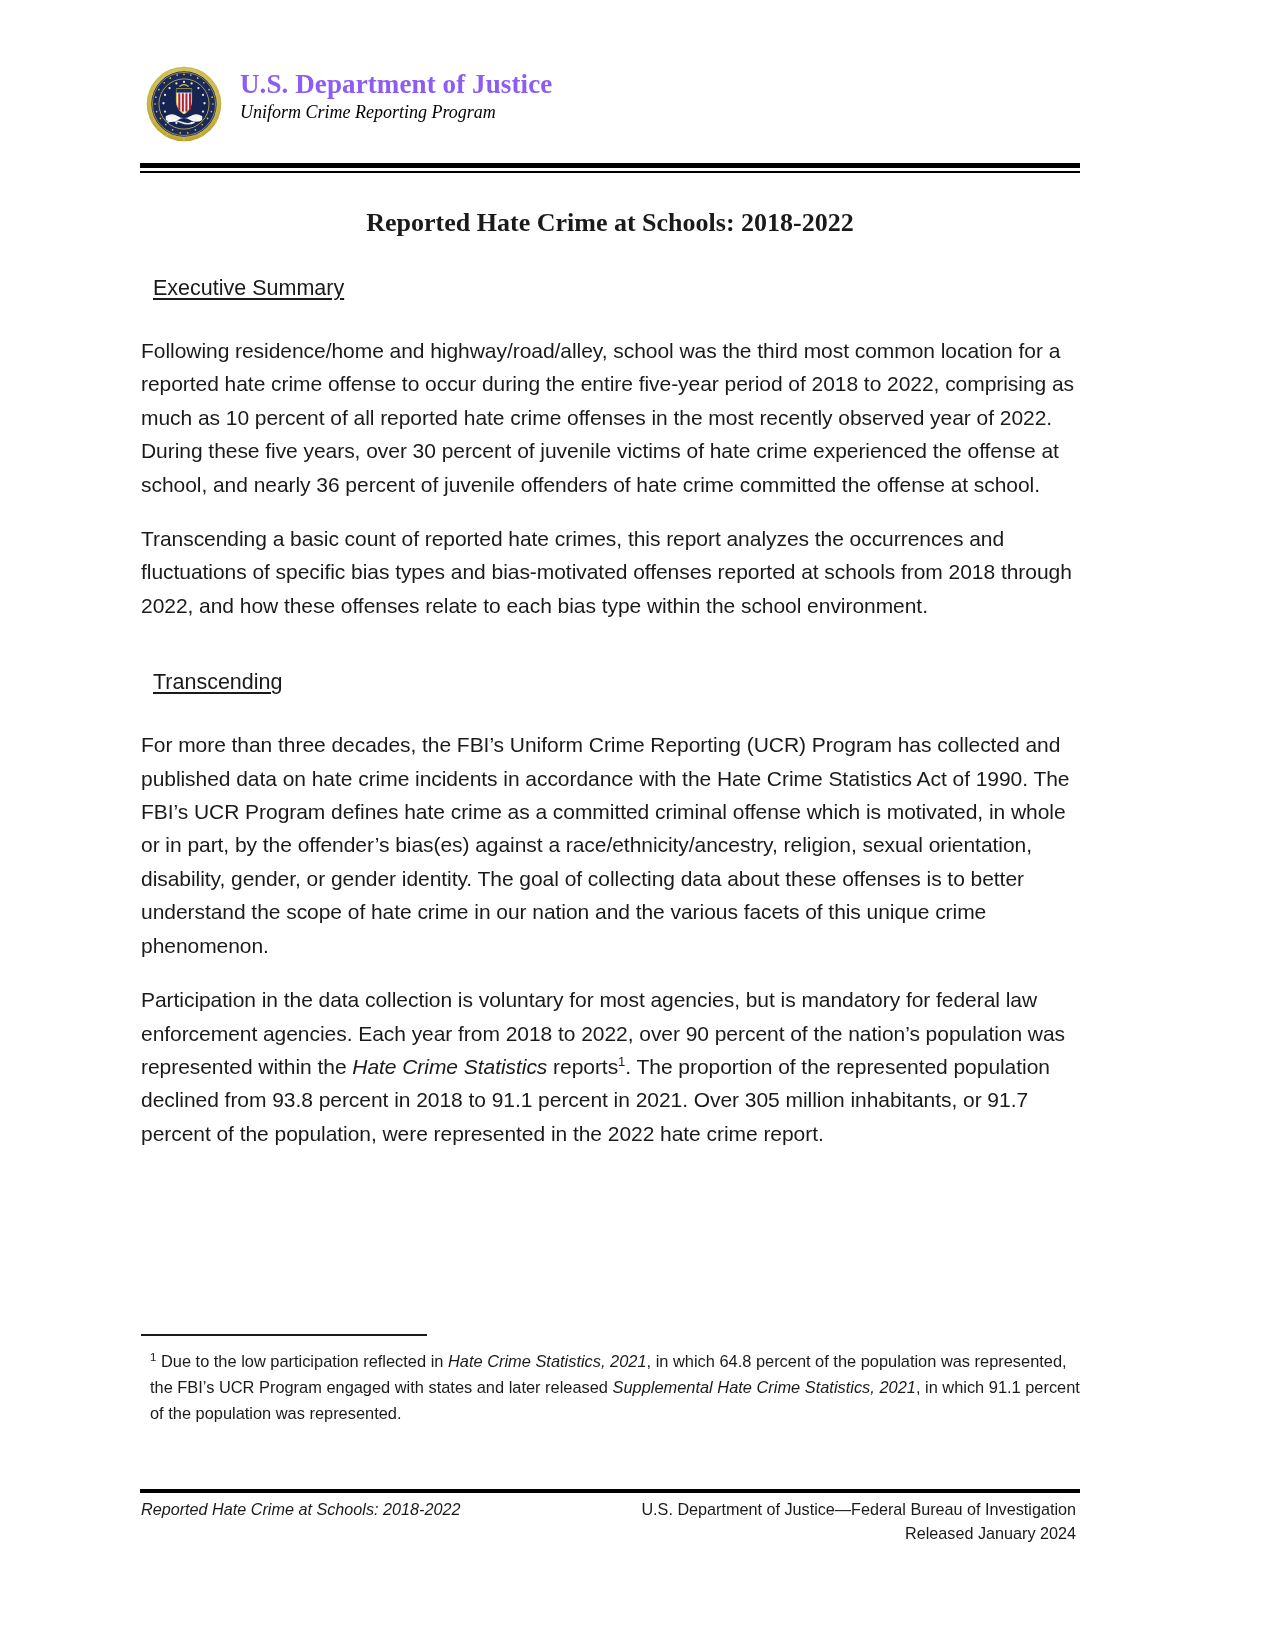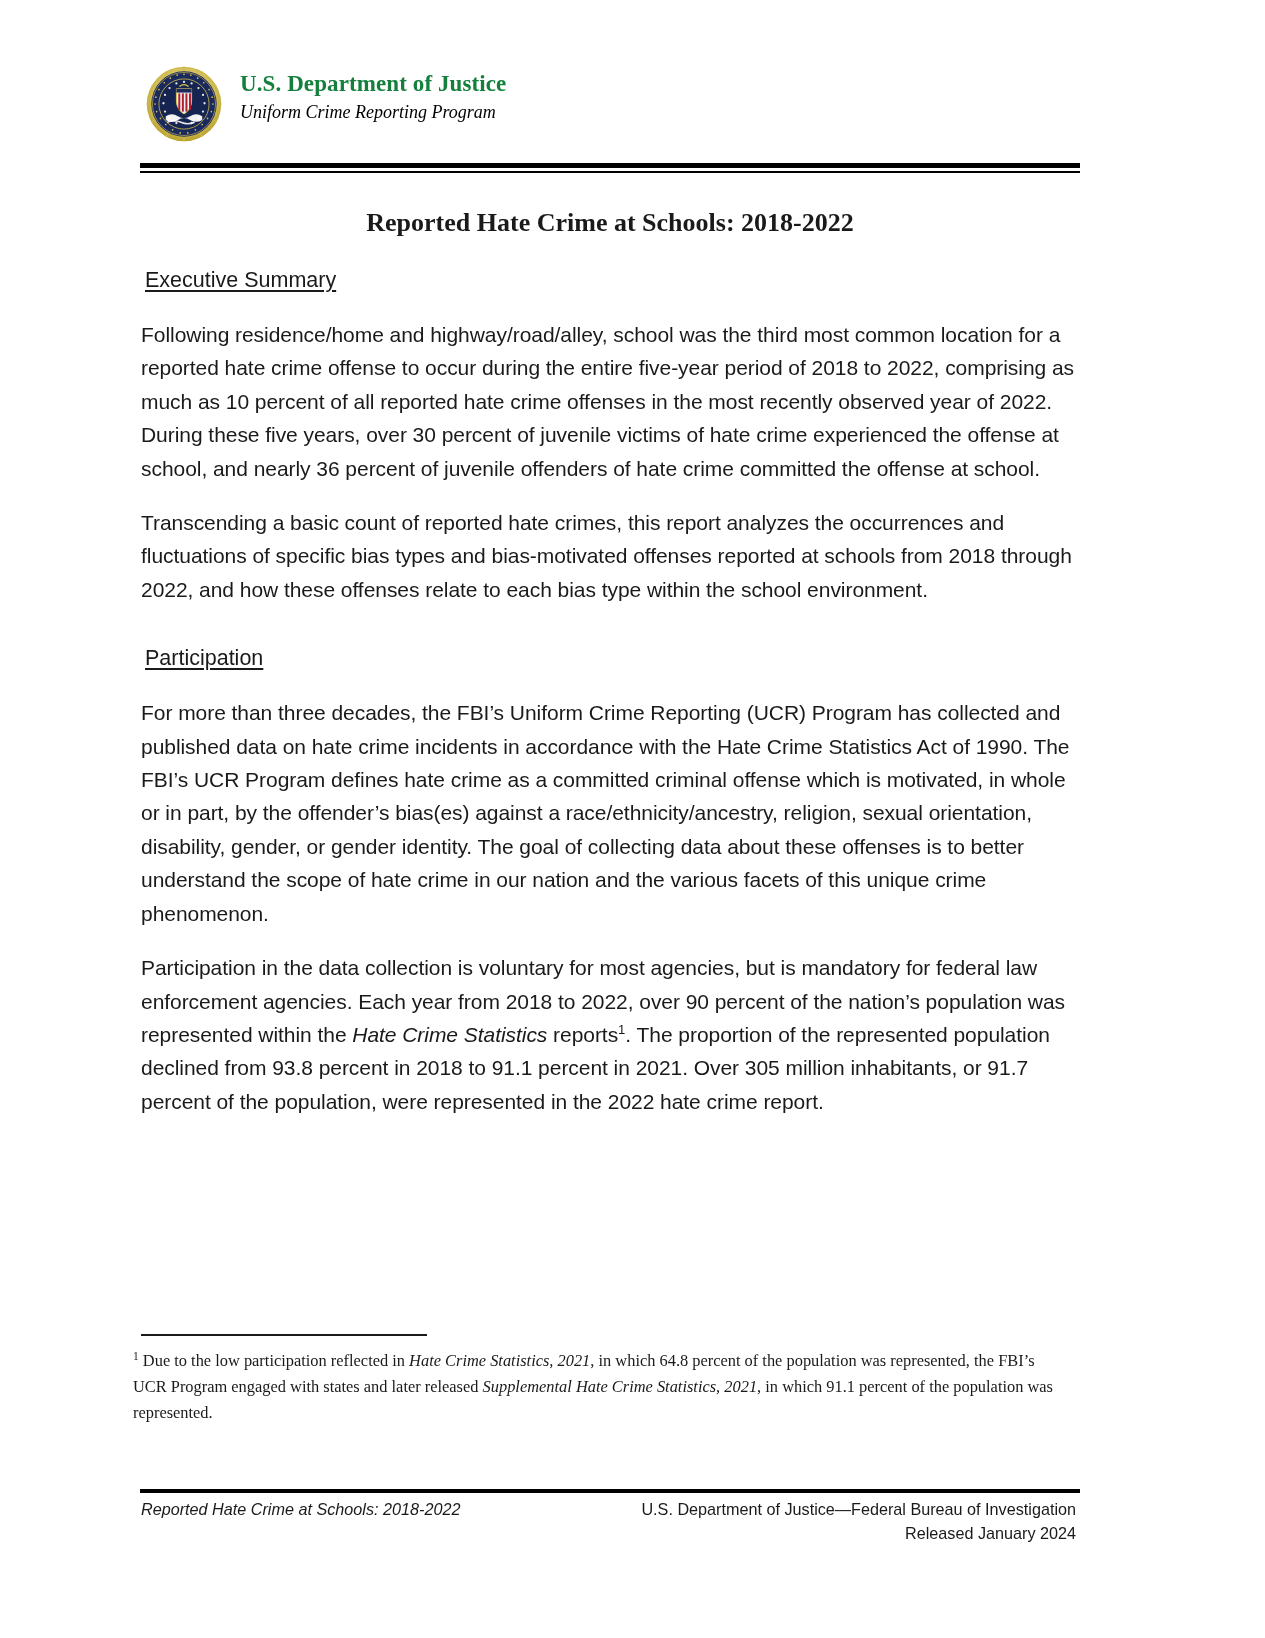--- a/index.html
+++ b/index.html
@@ -46,24 +46,24 @@
     width: 76px;
     height: 76px;
   }
   .agency-lines {
     margin-left: 12px;
     padding-top: 12px;
   }
   .agency-line-1 {
     font-family: "Liberation Serif", serif;
     font-weight: bold;
-    font-size: 23px;
+    font-size: 27px;
     line-height: 28px;
     letter-spacing: 0.1px;
-    color: #15803d;
+    color: #8b5cf6;
   }
   .agency-line-2 {
     font-family: "Liberation Serif", serif;
     font-weight: normal;
     font-size: 22px;
     line-height: 28px;
     color: #000;
   }
   .agency-line-3 {
     font-family: "Liberation Serif", serif;
@@ -115,21 +115,21 @@
   .section-heading {
     font-family: "Liberation Sans", sans-serif;
     font-size: 21.5px;
     line-height: 28px;
     color: #1a1a1a;
     text-decoration: underline;
     text-underline-offset: 3px;
     margin: 0 0 20px 0;
     display: inline-block;
   }
-  .heading-row { margin: 4px; padding: 0; }
+  .heading-row { margin: 12px; padding: 0; }
   p.body-par {
     font-family: Liberation Sans, sans-serif;
     font-size: 21px;
     line-height: 33.4px;
     color: #1a1a1a;
     margin: 0 0 21px 0;
     text-align: left;
     letter-spacing: -0.05px;
   }
   p.body-par.last { margin-bottom: 0; }
@@ -145,24 +145,24 @@
   .footnote-rule {
     position: absolute;
     left: 141px;
     top: 1334px;
     width: 286px;
     height: 2px;
     background: #1a1a1a;
   }
   .footnote {
     position: absolute;
-    left: 133px;
+    left: 150px;
     top: 1348px;
     width: 935px;
-    font-family: Liberation Serif, serif;
+    font-family: Liberation Sans, sans-serif;
     font-size: 16.4px;
     line-height: 26px;
     color: #1a1a1a;
   }
   .footnote sup {
     font-size: 11.5px;
     vertical-align: super;
     line-height: 0;
   }
 
@@ -315,21 +315,21 @@
       <div class="section-heading">Executive Summary</div>
     </div>
 
     <p class="body-par">Following residence/home and highway/road/alley, school was the third most common location for a reported hate crime offense to occur during the entire five-year period of 2018 to 2022, comprising as much as 10 percent of all reported hate crime offenses in the most recently observed year of 2022. During these five years, over 30 percent of juvenile victims of hate crime experienced the offense at school, and nearly 36 percent of juvenile offenders of hate crime committed the offense at school.</p>
 
     <p class="body-par">Transcending a basic count of reported hate crimes, this report analyzes the occurrences and fluctuations of specific bias types and bias-motivated offenses reported at schools from 2018 through 2022, and how these offenses relate to each bias type within the school environment.</p>
 
     <div class="gap-before-heading"></div>
 
     <div class="heading-row">
-      <div class="section-heading">Participation</div>
+      <div class="section-heading">Transcending</div>
     </div>
 
     <p class="body-par">For more than three decades, the FBI’s Uniform Crime Reporting (UCR) Program has collected and published data on hate crime incidents in accordance with the Hate Crime Statistics Act of 1990. The FBI’s UCR Program defines hate crime as a committed criminal offense which is motivated, in whole or in part, by the offender’s bias(es) against a race/ethnicity/ancestry, religion, sexual orientation, disability, gender, or gender identity. The goal of collecting data about these offenses is to better understand the scope of hate crime in our nation and the various facets of this unique crime phenomenon.</p>
 
     <p class="body-par last"><span>Participation in the data collection is voluntary for most agencies, but is mandatory for federal law enforcement agencies. Each year from 2018 to 2022, over 90 percent of the nation’s population was represented within the </span><em class="title-italic">Hate Crime Statistics</em><span> reports</span><sup class="fn-ref">1</sup><span>. The proportion of the represented population declined from 93.8 percent in 2018 to 91.1 percent in 2021. Over 305 million inhabitants, or 91.7 percent of the population, were represented in the 2022 hate crime report.</span></p>
   </div>
 
   <div class="footnote-rule"></div>
   <div class="footnote"><sup>1</sup><span> Due to the low participation reflected in </span><em class="title-italic">Hate Crime Statistics, 2021</em><span>, in which 64.8 percent of the population was represented, the FBI’s UCR Program engaged with states and later released </span><em class="title-italic">Supplemental Hate Crime Statistics, 2021</em><span>, in which 91.1 percent of the population was represented.</span></div>
 

